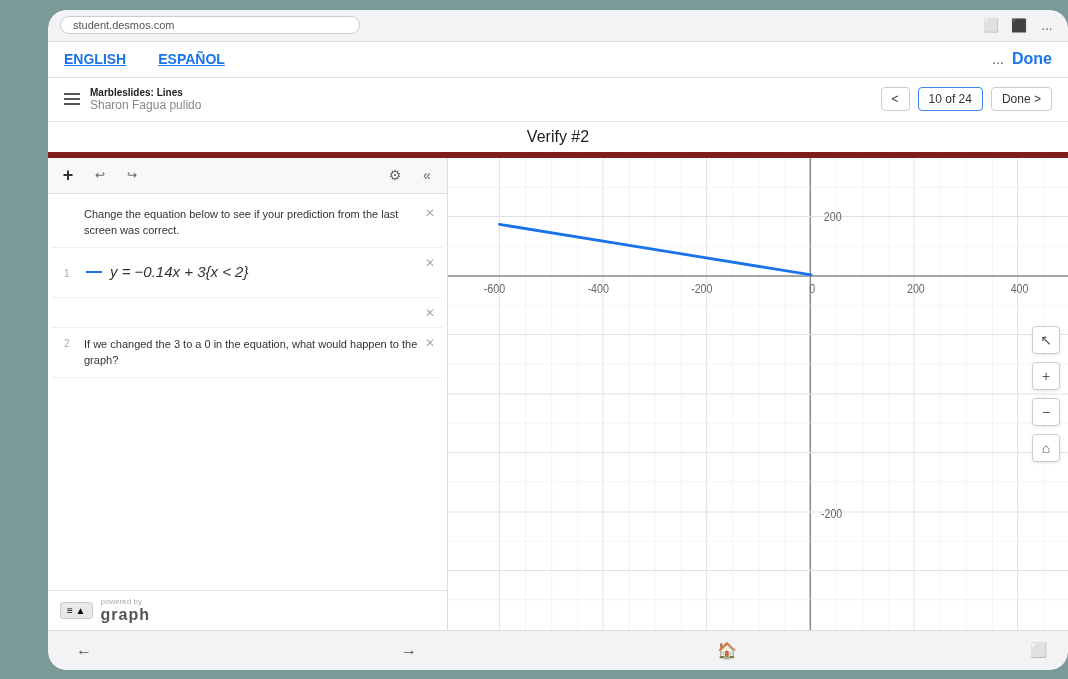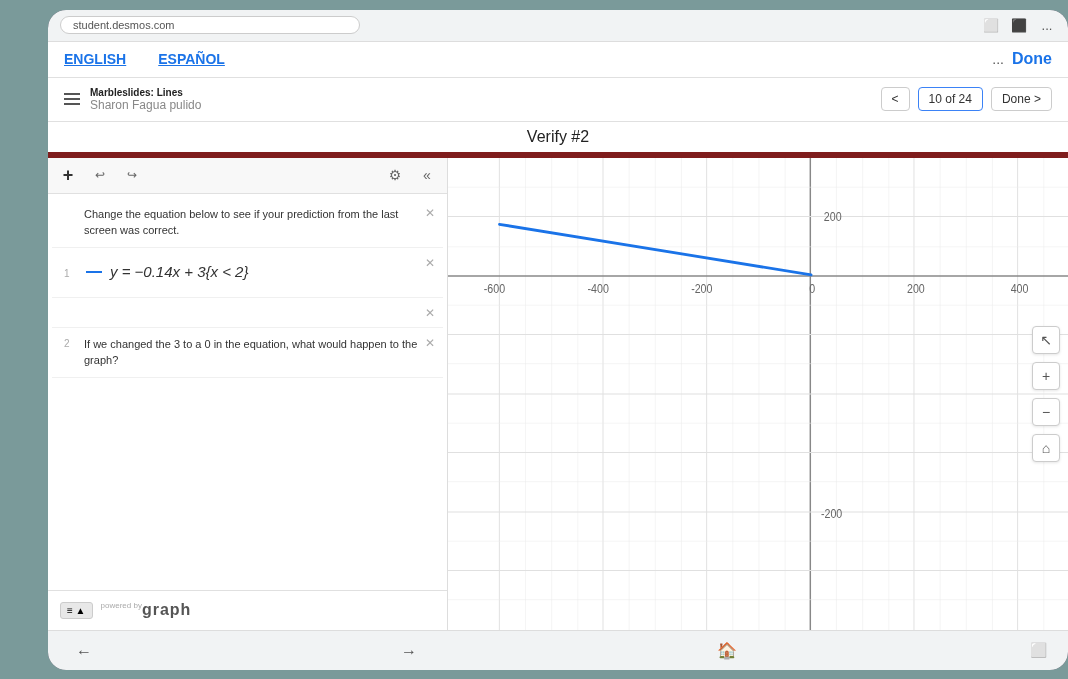--- a/index.html
+++ b/index.html
@@ -486,21 +486,21 @@
 
         <div class="expr-item">
           <div class="expr-number">2</div>
           <div class="expr-content">If we changed the 3 to a 0 in the equation, what would happen to the graph?</div>
           <span class="expr-close">✕</span>
         </div>
       </div>
 
       <div class="desmos-footer">
         <button class="footer-expand-btn">≡ ▲</button>
-        <div style="display:flex;">
+        <div style="display:flex;flex-direction:column;">
           <span class="powered-by">powered by</span>
           <span class="desmos-logo">graph</span>
         </div>
       </div>
     </div>
 
     <div class="right-panel">
       <div class="graph-area">
         <svg class="graph-canvas" viewBox="0 0 640 420" preserveAspectRatio="none">
 

